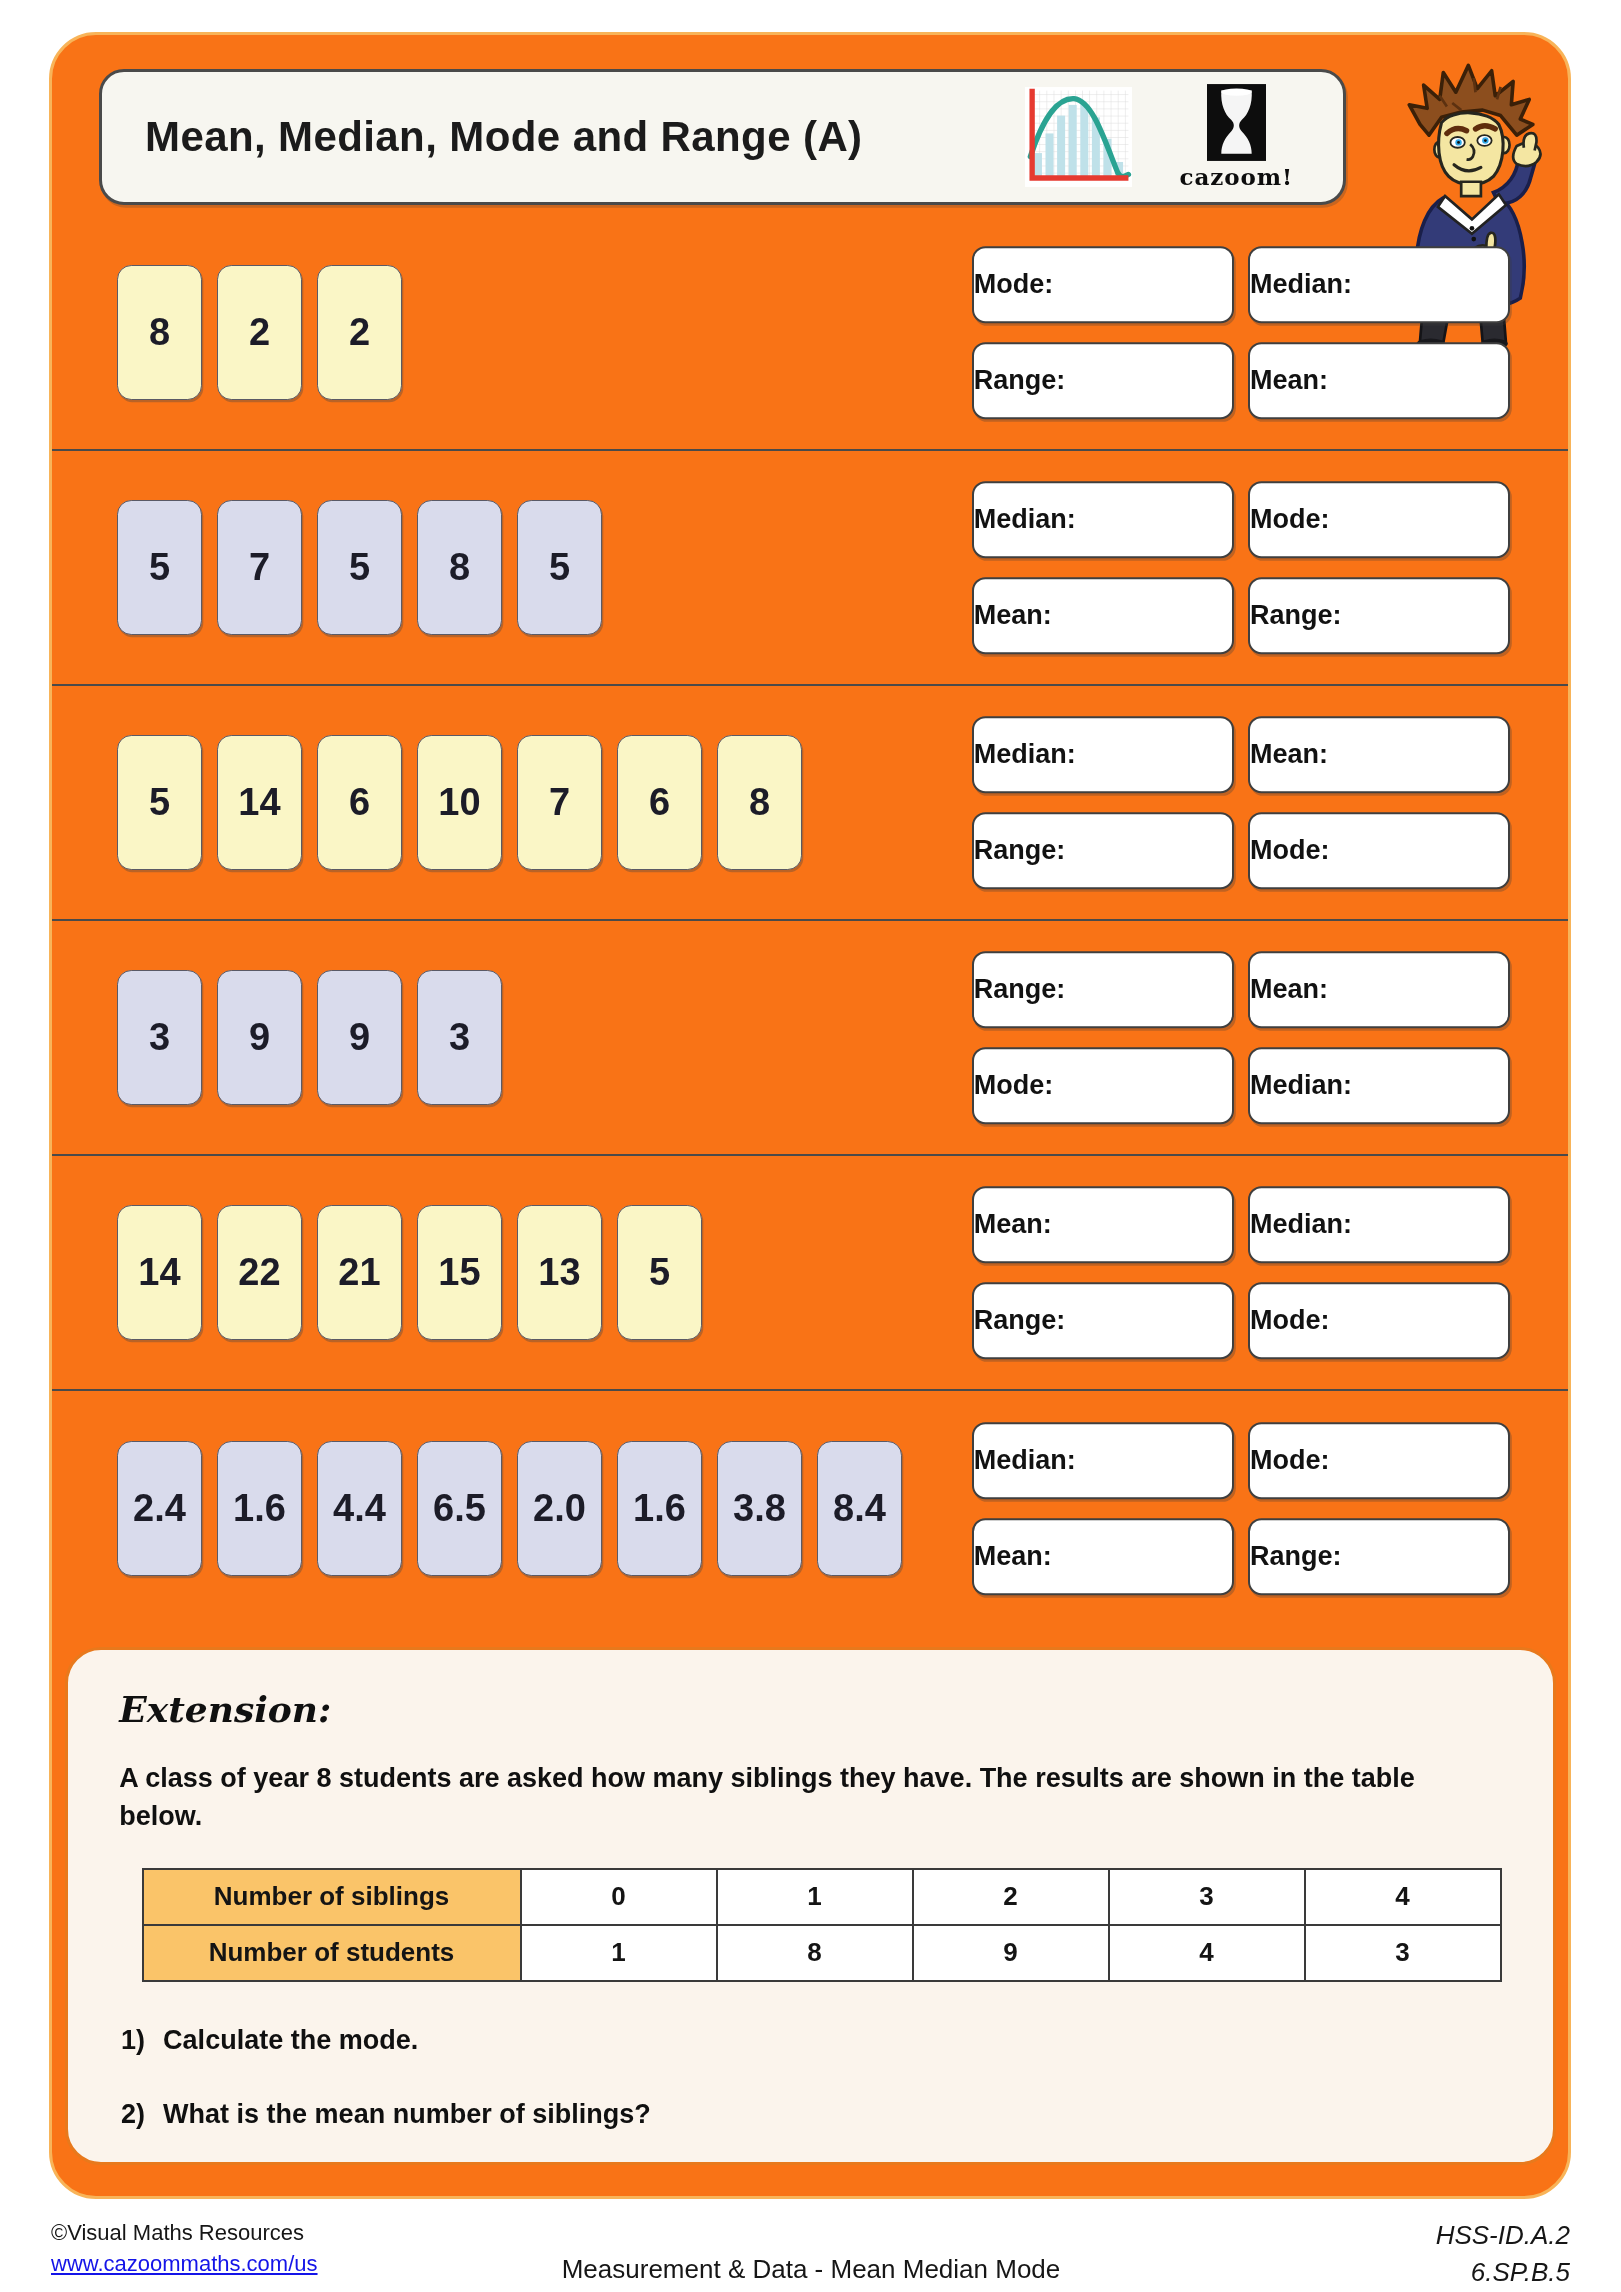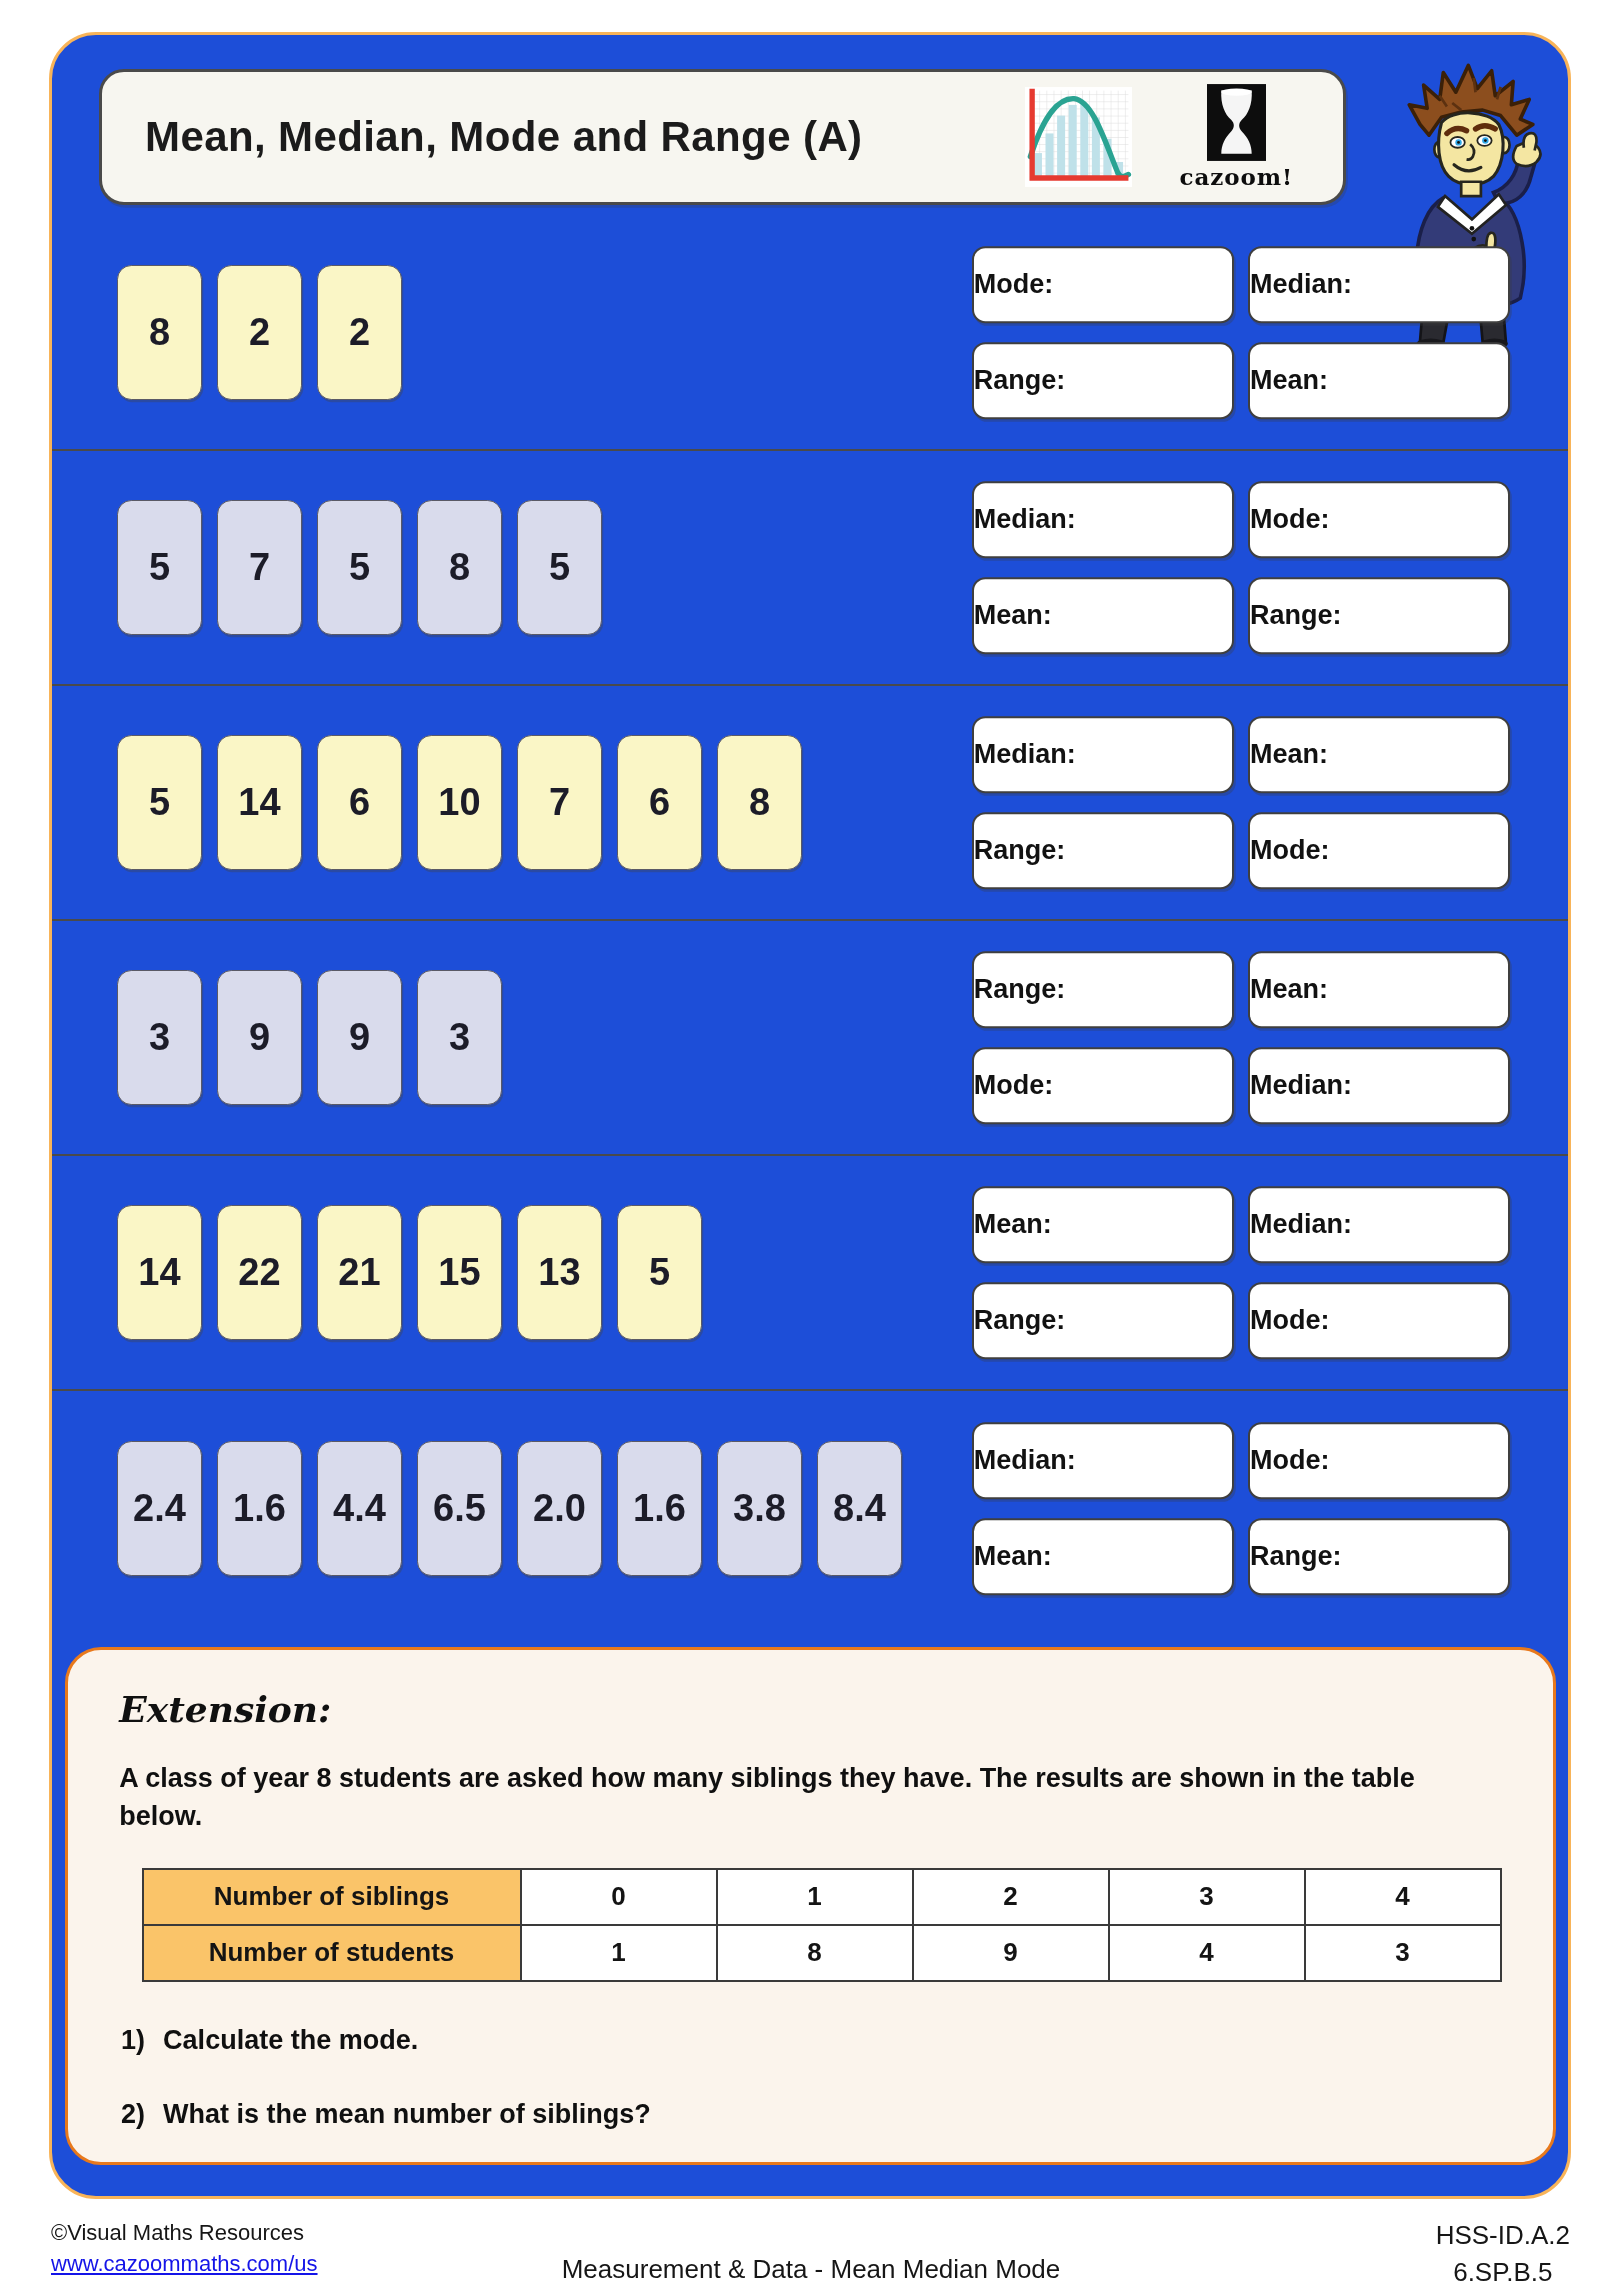--- a/index.html
+++ b/index.html
@@ -3,21 +3,21 @@
 <meta charset="utf-8">
 <style>
   html,body{margin:0;padding:0;}
   body{
     width:1622px;height:2293px;position:relative;background:#ffffff;
     font-family:"Liberation Sans",sans-serif;color:#161616;overflow:hidden;
   }
   
   .sheet{
     position:absolute;left:49px;top:32px;width:1522px;height:2167px;
-    border:3.6px solid #F8B459;border-radius:47px;box-sizing:border-box;background:#1d4ed8;
+    border:3.6px solid #F8B459;border-radius:47px;box-sizing:border-box;background:#f97316;
   }
   
   .title-box{
     position:absolute;left:47px;top:34px;width:1247px;height:136px;
     background:#F7F6F0;border:3.1px solid #4A4A4A;border-radius:25px;box-sizing:border-box;
     display:flex;align-items:center;box-shadow:1.8px 2.7px 0 rgba(60,60,60,.25);
   }
   .page-title{font-size:42px;font-weight:bold;letter-spacing:0.4px;margin-left:43px;color:#1b1b1b;white-space:nowrap;}
   .logo-group{margin-left:auto;display:flex;align-items:center;gap:48px;margin-right:50px;}
   .chart-icon{width:107px;height:100px;display:block;}
@@ -53,21 +53,21 @@
   table.sib{border-collapse:collapse;margin:32px 0 0 24px;border:2.7px solid #3a3a3a;}
   table.sib td{border:2.2px solid #3a3a3a;height:52px;text-align:center;font-weight:bold;font-size:26px;color:#141414;}
   td.rowhead{width:374px;background:#FAC469;}
   td.val{width:192px;background:#ffffff;}
   .ext-q{display:flex;gap:18px;font-weight:bold;font-size:27px;color:#101010;margin:43px 0 0 3.6px;}
   .ext-q:first-of-type{margin-top:52px;}
   
   .footer-left{position:absolute;left:51px;top:2217px;font-size:22px;line-height:1.42;}
   .footer-link{color:#1414E8;text-decoration:underline;cursor:pointer;}
   .footer-center{position:absolute;left:0;right:0;top:2254px;text-align:center;font-size:26px;}
-  .footer-right{position:absolute;right:52px;top:2217px;text-align:center;font-size:26px;line-height:1.42;}
+  .footer-right{position:absolute;right:52px;top:2217px;text-align:right;font-size:26px;line-height:1.42;font-style:italic;}
 </style>
 </head>
 <body>
 
 <div class="sheet">
 
   <div class="title-box">
     <div class="page-title">Mean, Median, Mode and Range (A)</div>
     <div class="logo-group">
       <svg class="chart-icon" viewBox="0 0 120 112" xmlns="http://www.w3.org/2000/svg">

